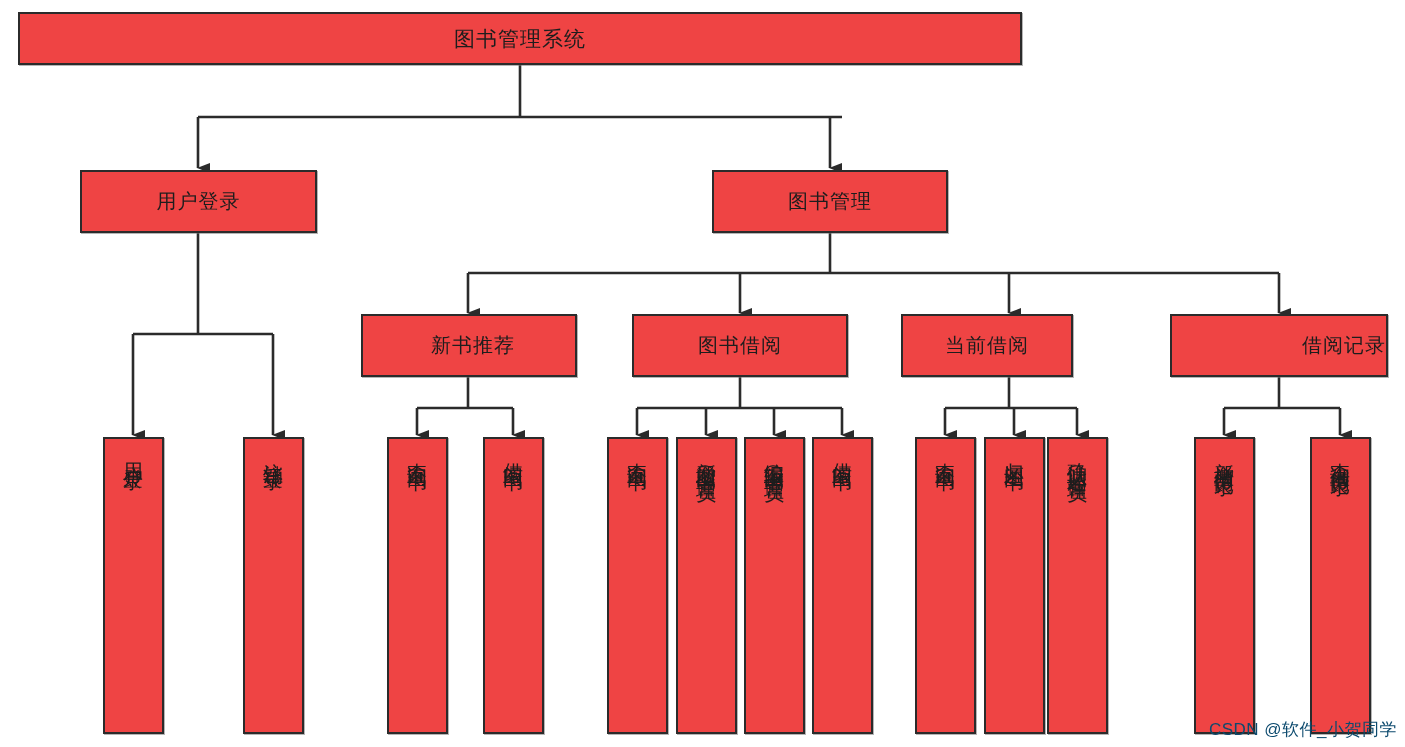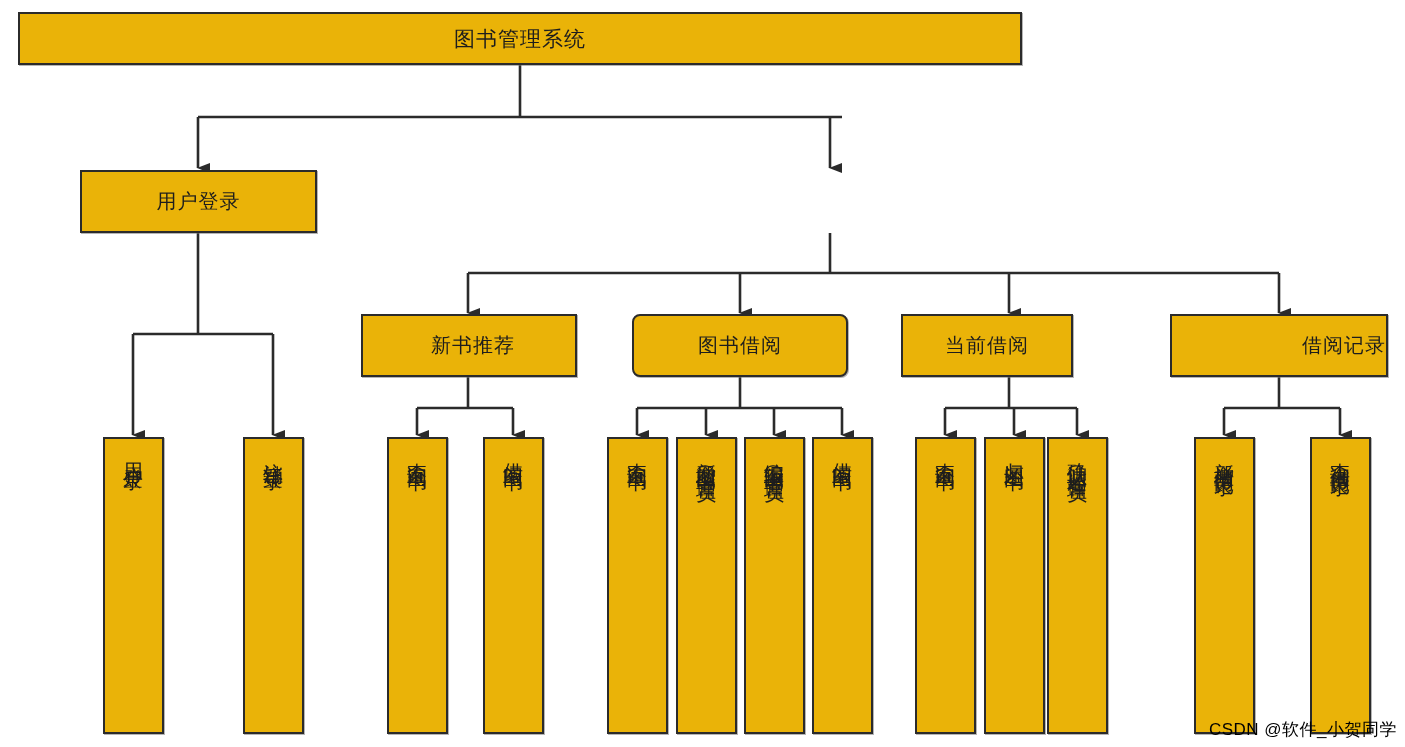--- a/index.html
+++ b/index.html
@@ -1,30 +1,30 @@
 <!DOCTYPE html>
 <html><head>
 <meta charset="utf-8">
 <style>
   html,body{margin:0;padding:0;background:#ffffff;}
   body{width:1405px;height:747px;overflow:hidden;
        font-family:"Liberation Sans","DejaVu Sans",sans-serif;}
   #stage{position:relative;width:1405px;height:747px;background:#fff;}
   svg.wires{position:absolute;left:0;top:0;width:1405px;height:747px;}
-  .node{position:absolute;box-sizing:border-box;background:#eab308;
+  .node{position:absolute;box-sizing:border-box;background:#ef4444;
         border:2px solid #2b2b2b;display:flex;align-items:center;
         justify-content:center;box-shadow:1px 1px 0 0 rgba(120,120,120,.55);}
   .node .lbl{color:#1d1d1d;line-height:1.22;text-align:center;white-space:nowrap;}
   .node.h .lbl{font-size:21px;letter-spacing:1px;}
   .node.l2 .lbl{font-size:20px;letter-spacing:1px;}
   .node.leaf{align-items:flex-start;justify-content:center;padding-top:8px;}
   .node.leaf .lbl{writing-mode:vertical-rl;text-orientation:upright;
                   font-size:20px;letter-spacing:3px;white-space:normal;
                   line-height:1.0;}
-  #watermark{position:absolute;right:8px;bottom:6px;color:#000000;
+  #watermark{position:absolute;right:8px;bottom:6px;color:#0c4a6e;
              font-size:17px;letter-spacing:.5px;pointer-events:none;}
 </style>
 </head>
 <body>
 
 <div id="stage">
 
   <svg class="wires" viewBox="0 0 1405 747" xmlns="http://www.w3.org/2000/svg">
     <defs>
       <marker id="ah" markerWidth="10" markerHeight="13" refX="5" refY="12" orient="auto" markerUnits="userSpaceOnUse">
@@ -75,25 +75,28 @@
     </g>
   </svg>
 
   <div class="node h" style="left:18px;top:12px;width:1004px;height:53px;">
     <span class="lbl">图书管理系统</span>
   </div>
 
   <div class="node l2" style="left:80px;top:170px;width:237px;height:63px;">
     <span class="lbl">用户登录</span>
   </div>
+  <div class="node l2" style="left:712px;top:170px;width:236px;height:63px;">
+    <span class="lbl">图书管理</span>
+  </div>
 
   <div class="node l2" style="left:361px;top:314px;width:216px;height:63px;padding-left:8px;">
     <span class="lbl">新书推荐</span>
   </div>
-  <div class="node l2" style="left:632px;top:314px;width:216px;height:63px;border-radius:8px;">
+  <div class="node l2" style="left:632px;top:314px;width:216px;height:63px;">
     <span class="lbl">图书借阅</span>
   </div>
   <div class="node l2" style="left:901px;top:314px;width:172px;height:63px;">
     <span class="lbl">当前借阅</span>
   </div>
   <div class="node l2" style="left:1170px;top:314px;width:218px;height:63px;justify-content:flex-end;">
     <span class="lbl">借阅记录</span>
   </div>
 
   <div class="node leaf" style="left:103px;top:437px;width:61px;height:297px;">

